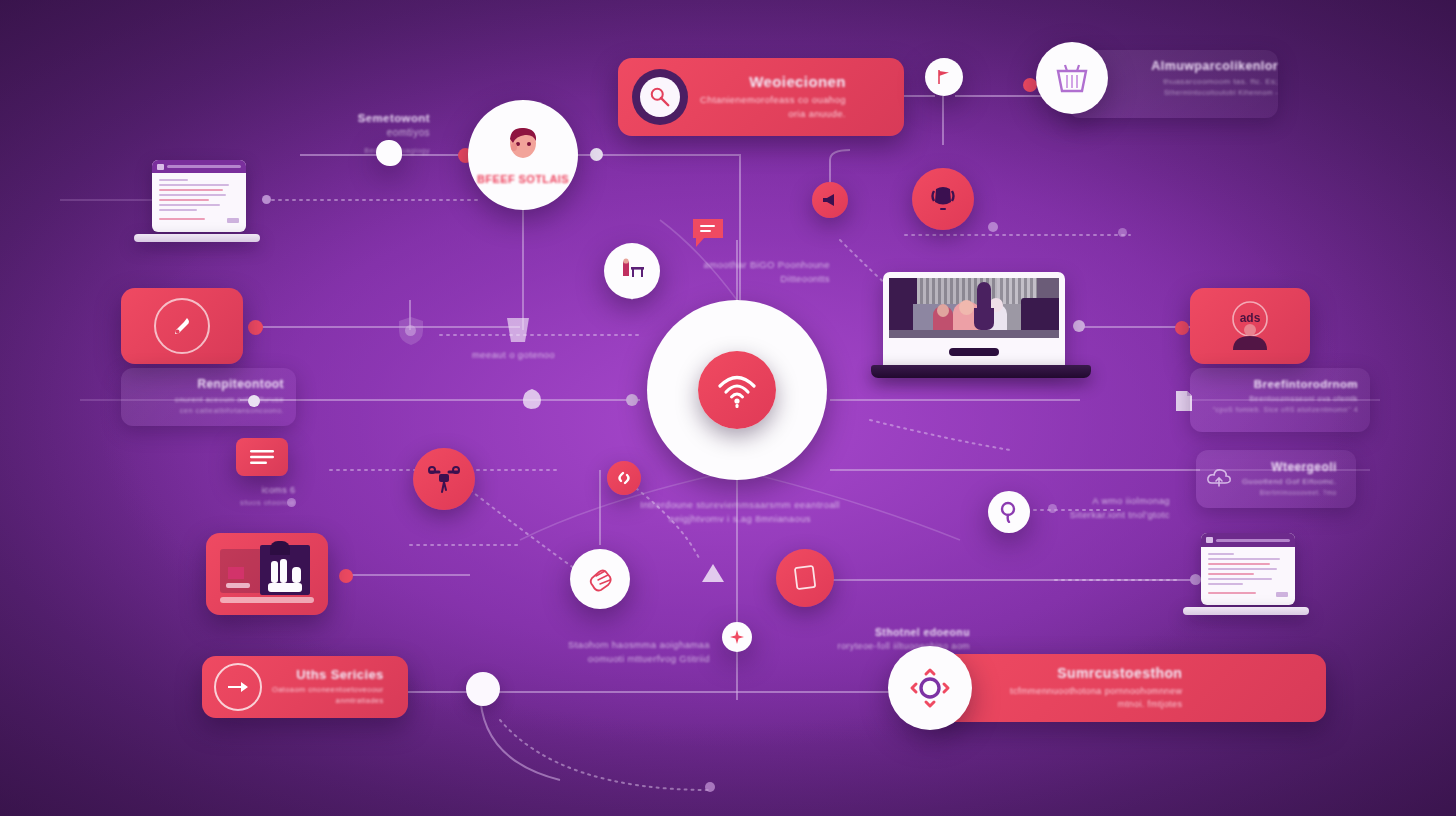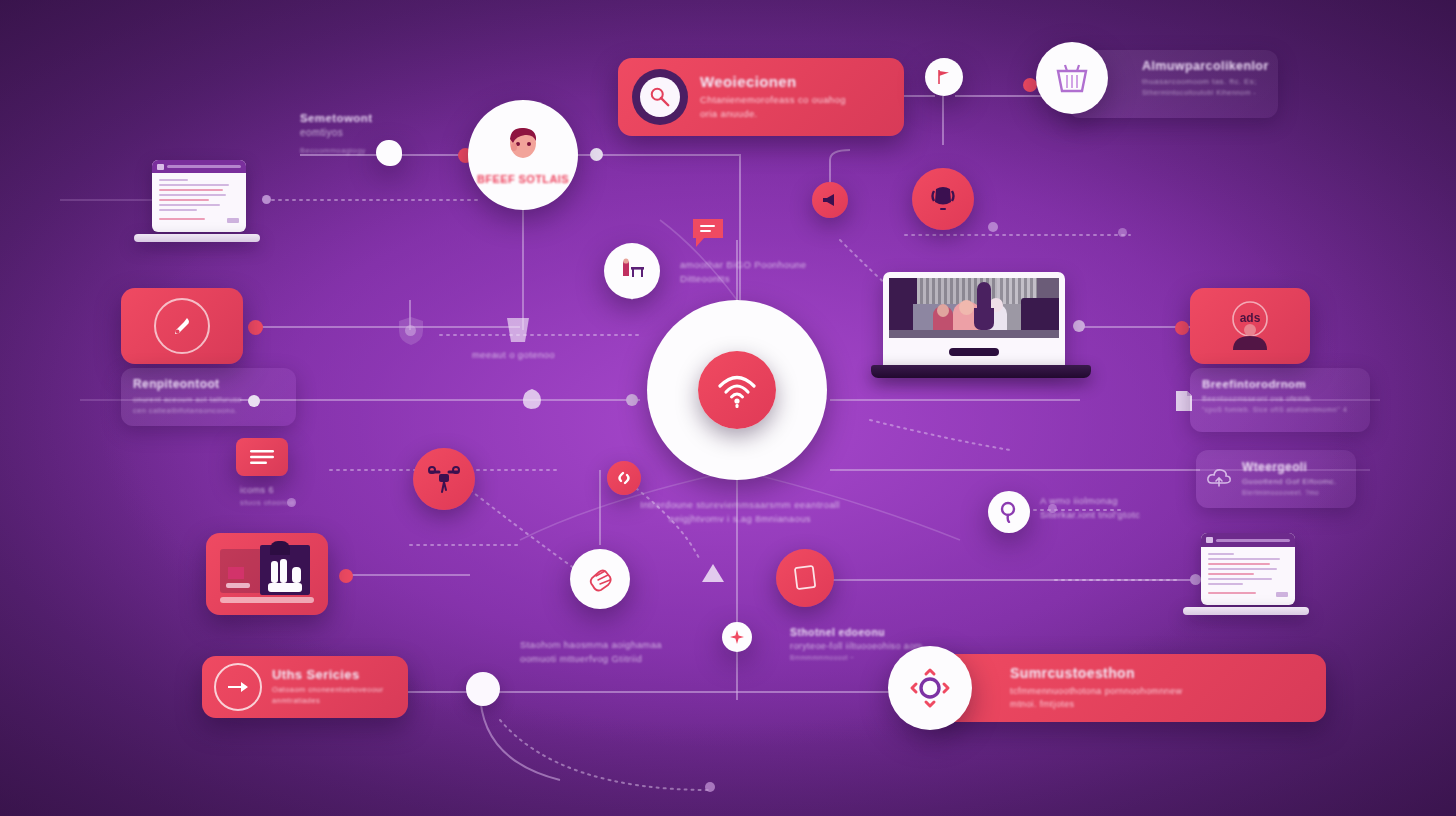--- a/index.html
+++ b/index.html
@@ -12,21 +12,21 @@
       radial-gradient(ellipse 85% 80% at 52% 50%, #8e39b4 0%, #7b2da0 38%, #5c2378 66%, #43194f 100%),
       linear-gradient(140deg,#3f1b56 0%,#6d2790 45%,#3c1750 100%);
   }
   #stage:before{
     content:"";position:absolute;inset:0;pointer-events:none;
     background:radial-gradient(ellipse 75% 70% at 50% 50%, rgba(0,0,0,0) 55%, rgba(40,12,60,0.55) 100%);
   }
   svg.net{position:absolute;left:0;top:0;width:1456px;height:816px;}
 
   
-  .node{position:absolute;}
+  .node{position:absolute;text-align:right;}
   .pillcard{
     border-radius:14px;
     background:linear-gradient(135deg,#ef4a62 0%,#e3415c 55%,#d83a58 100%);
     box-shadow:0 10px 26px rgba(30,8,46,0.42);
     display:flex;align-items:center;
   }
   .glasscard{
     border-radius:12px;
     background:linear-gradient(135deg,rgba(255,255,255,0.085),rgba(255,255,255,0.03));
     box-shadow:0 6px 20px rgba(30,8,46,0.28);

